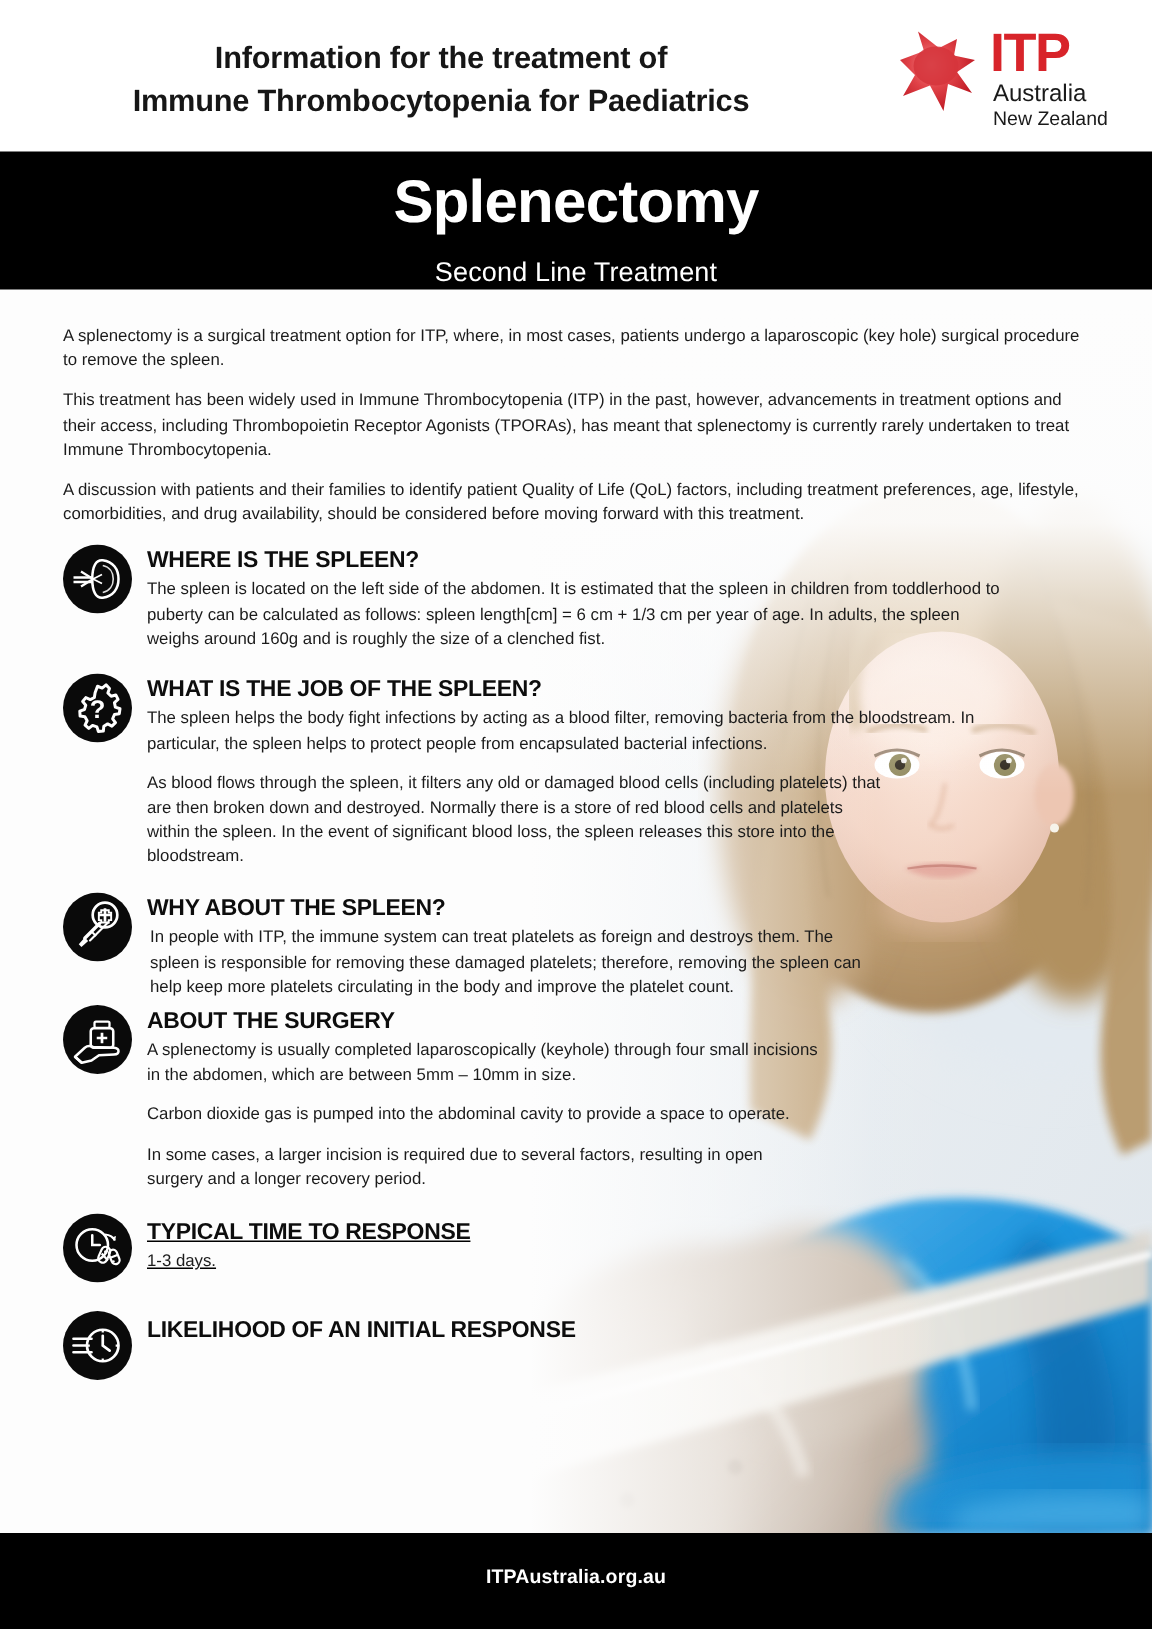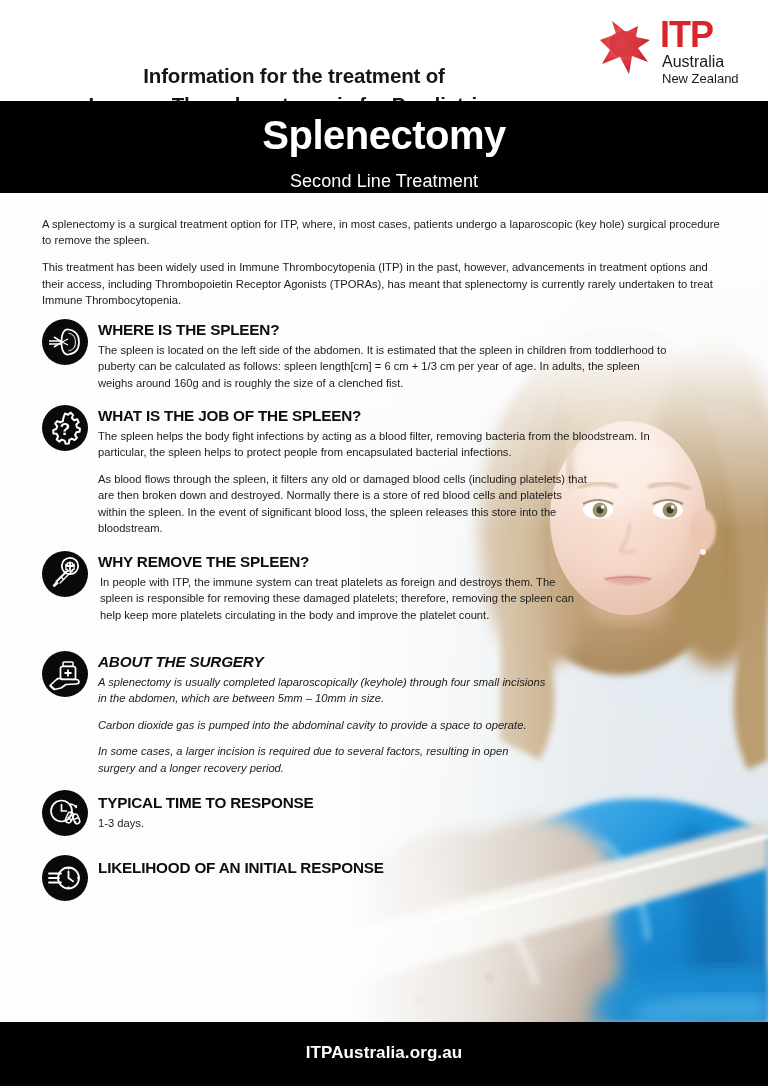--- a/index.html
+++ b/index.html
@@ -43,21 +43,20 @@
   #header-title {
     position: absolute;
     left: 34px; top: 24px;
     width: 520px;
     text-align: center;
     font-size: 20.5px;
     font-weight: bold;
     line-height: 1.42;
     color: #161616;
     letter-spacing: -0.15px;
-    margin-top: 37px;
   }
   #logo {
     position: absolute;
     right: 18px; top: 12px;
     width: 168px; height: 78px;
   }
 
   
   #title-band {
     position: absolute;
@@ -125,22 +124,22 @@
     line-height: 1.47;
     color: #1b1b1b;
     padding-top: 3px;
   }
   .sec-body p { margin-bottom: 10px; }
   .sec-body p:last-child { margin-bottom: 0; }
 
   .s-where   { margin-top: 2px; }
   .s-job     { margin-top: 14px; }
   .s-why     { margin-top: 15px; }
-  .s-surgery { margin-top: 28px; font-style: italic; }
-  .s-time    { margin-top: 14px; }
+  .s-surgery { margin-top: 3px; }
+  .s-time    { margin-top: 14px; text-decoration: underline; }
   .s-like    { margin-top: 24px; }
 
   .s-why .sec-body,
   .s-like .sec-body { padding-left: 2px; }
 
   
   .w-560 { max-width: 575px; }
   .w-480 { max-width: 492px; }
   .w-440 { max-width: 450px; }
 
@@ -150,21 +149,21 @@
   #footer {
     position: absolute;
     left: 0; bottom: 0;
     width: 768px; height: 64px;
     background: #000000;
     z-index: 6;
     text-align: center;
   }
   #footer-text {
     color: #ffffff;
-    font-size: 17px;
+    font-size: 13px;
     font-weight: bold;
     padding-top: 21px;
     letter-spacing: 0.1px;
   }
 
   
   #veil {
     position: absolute;
     left: 0; top: 200px;
     width: 768px; height: 822px;
@@ -347,20 +346,21 @@
   <div id="title-band">
     <div id="main-title">Splenectomy</div>
     <div id="sub-title">Second Line Treatment</div>
   </div>
 
   <div id="content">
 
     <div class="intro">
       <p>A splenectomy is a surgical treatment option for ITP, where, in most cases, patients undergo a laparoscopic (key hole) surgical procedure to remove the spleen.</p>
       <p>This treatment has been widely used in Immune Thrombocytopenia (ITP) in the past, however, advancements in treatment options and their access, including Thrombopoietin Receptor Agonists (TPORAs), has meant that splenectomy is currently rarely undertaken to treat Immune Thrombocytopenia.</p>
+      <p>A discussion with patients and their families to identify patient Quality of Life (QoL) factors, including treatment preferences, age, lifestyle, comorbidities, and drug availability, should be considered before moving forward with this treatment.</p>
     </div>
 
     <div class="section s-where">
       <svg class="sec-icon" viewBox="0 0 46 46" aria-hidden="true">
         <circle cx="23" cy="23" r="23" fill="#0a0a0a"></circle>
         <path d="M26.5,10.5 C33.5,11.5 37,16.5 37,23 C37,29.5 33.5,34.5 26.5,35.5
                  C22,36 19.5,31.5 19.5,23 C19.5,14.5 22,10 26.5,10.5 Z" fill="none" stroke="#ffffff" stroke-width="1.7"></path>
         <path d="M26.5,14 C31,15 33.5,18.5 33.5,23 C33.5,27.5 31,31 26.5,32" fill="none" stroke="#ffffff" stroke-width="1.1" opacity="0.85"></path>
         <path d="M7,22 L20,22 M7,25 L20,25" stroke="#ffffff" stroke-width="1.7"></path>
         <path d="M12,18 L20,23 L12,28" fill="none" stroke="#ffffff" stroke-width="1.5"></path>
@@ -393,21 +393,21 @@
       <svg class="sec-icon" viewBox="0 0 46 46" aria-hidden="true">
         <circle cx="23" cy="23" r="23" fill="#0a0a0a"></circle>
         <circle cx="28" cy="15" r="8.2" fill="none" stroke="#ffffff" stroke-width="1.8"></circle>
         <path d="M28,10.5 v9 M23.5,15 h9" stroke="#ffffff" stroke-width="1.8"></path>
         <path d="M25.5,11.8 h5 v1.6 h1.6 v5 h-1.6 v1.6 h-5 v-1.6 h-1.6 v-5 h1.6 Z" fill="none" stroke="#ffffff" stroke-width="1.3"></path>
         <path d="M24.5,20.5 L14.5,30.5" stroke="#ffffff" stroke-width="2.2" stroke-linecap="round"></path>
         <path d="M30,20 L18,32" stroke="#ffffff" stroke-width="1.4" stroke-linecap="round"></path>
         <path d="M14.5,30 l-4,4.5 1.8,1.8 4.5,-4 Z" fill="#ffffff"></path>
         <path d="M19,26 l3,3" stroke="#ffffff" stroke-width="1.3"></path>
       </svg>
-      <div class="sec-title">WHY REMOVE THE SPLEEN?</div>
+      <div class="sec-title">WHY ABOUT THE SPLEEN?</div>
       <div class="sec-body w-480">
         <p>In people with ITP, the immune system can treat platelets as foreign and destroys them. The spleen is responsible for removing these damaged platelets; therefore, removing the spleen can help keep more platelets circulating in the body and improve the platelet count.</p>
       </div>
     </div>
 
     <div class="section s-surgery">
       <svg class="sec-icon" viewBox="0 0 46 46" aria-hidden="true">
         <circle cx="23" cy="23" r="23" fill="#0a0a0a"></circle>
 
         <rect x="21" y="11" width="10" height="4.2" rx="1" fill="none" stroke="#ffffff" stroke-width="1.5"></rect>

